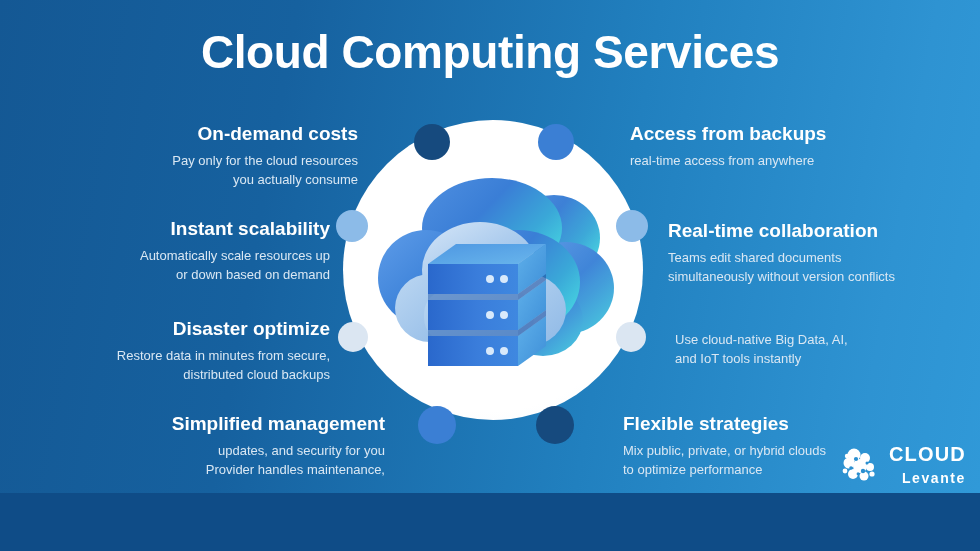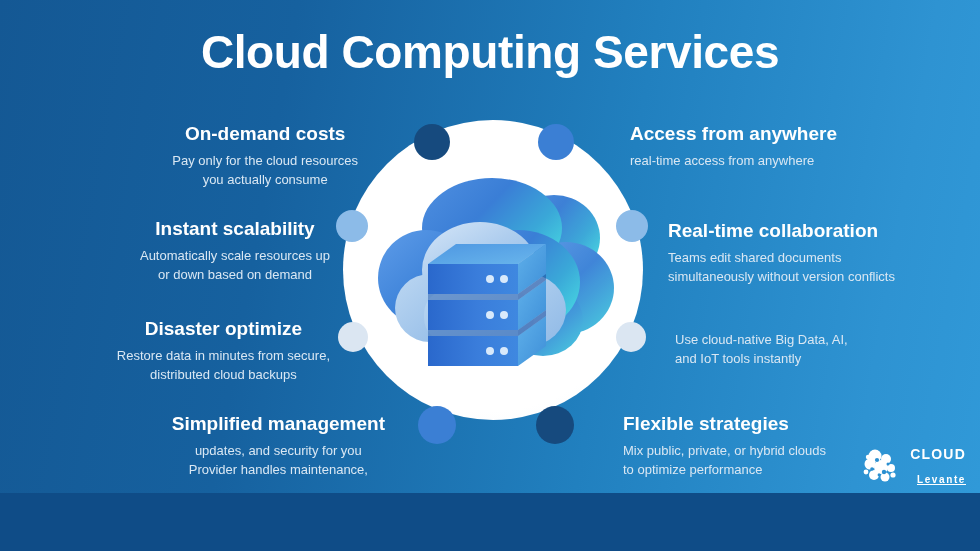--- a/index.html
+++ b/index.html
@@ -66,52 +66,51 @@
     white-space: nowrap;
   }
   .feat .f-desc {
     margin-top: 6px;
     font-size: 13px;
     font-weight: normal;
     color: #d9e7f3;
     line-height: 1.45;
     white-space: nowrap;
   }
-  .feat.left  { text-align: center; }
+  .feat.left  { text-align: right; }
   .feat.right { text-align: left; }
 
   
   #logo {
     position: absolute;
     right: 14px;
     bottom: 8px;
     display: flex;
     align-items: center;
     gap: 8px;
   }
   #logo .mark { width: 40px; height: 36px; }
   #logo .wordmark {
     display: flex;
     flex-direction: column;
     align-items: flex-end;
     line-height: 1;
   }
   #logo .brand {
+    font-size: 20px;
+    font-weight: bold;
+    color: #ffffff;
+    letter-spacing: 1.2px;
+  }
+  #logo .sub {
     font-size: 14px;
     font-weight: bold;
     color: #ffffff;
-    letter-spacing: 1.2px;
-  }
-  #logo .sub {
-    font-size: 10px;
-    font-weight: bold;
-    color: #ffffff;
     letter-spacing: 1.6px;
-    margin-top: 14px;
-    text-decoration: underline;
+    margin-top: 7px;
   }
 </style>
 </head>
 <body>
 
 <div id="poster">
 
   <div id="title">Cloud Computing Services</div>
 
   <div id="white-circle"></div>
@@ -243,21 +242,21 @@
       <div class="feat left" style="top: 413px; right: 595px;">
         <div class="f-title">Simplified management</div>
         <div class="f-desc">
           <div>updates, and security for you</div>
           <div>Provider handles maintenance,</div>
         </div>
       </div>
     </div>
   <div id="features-right">
       <div class="feat right" style="top: 123px; left: 630px;">
-        <div class="f-title">Access from anywhere</div>
+        <div class="f-title">Access from backups</div>
         <div class="f-desc">
           <div>real-time access from anywhere</div>
         </div>
       </div>
       <div class="feat right" style="top: 220px; left: 668px;">
         <div class="f-title">Real-time collaboration</div>
         <div class="f-desc">
           <div>Teams edit shared documents</div>
           <div>simultaneously without version conflicts</div>
         </div>

